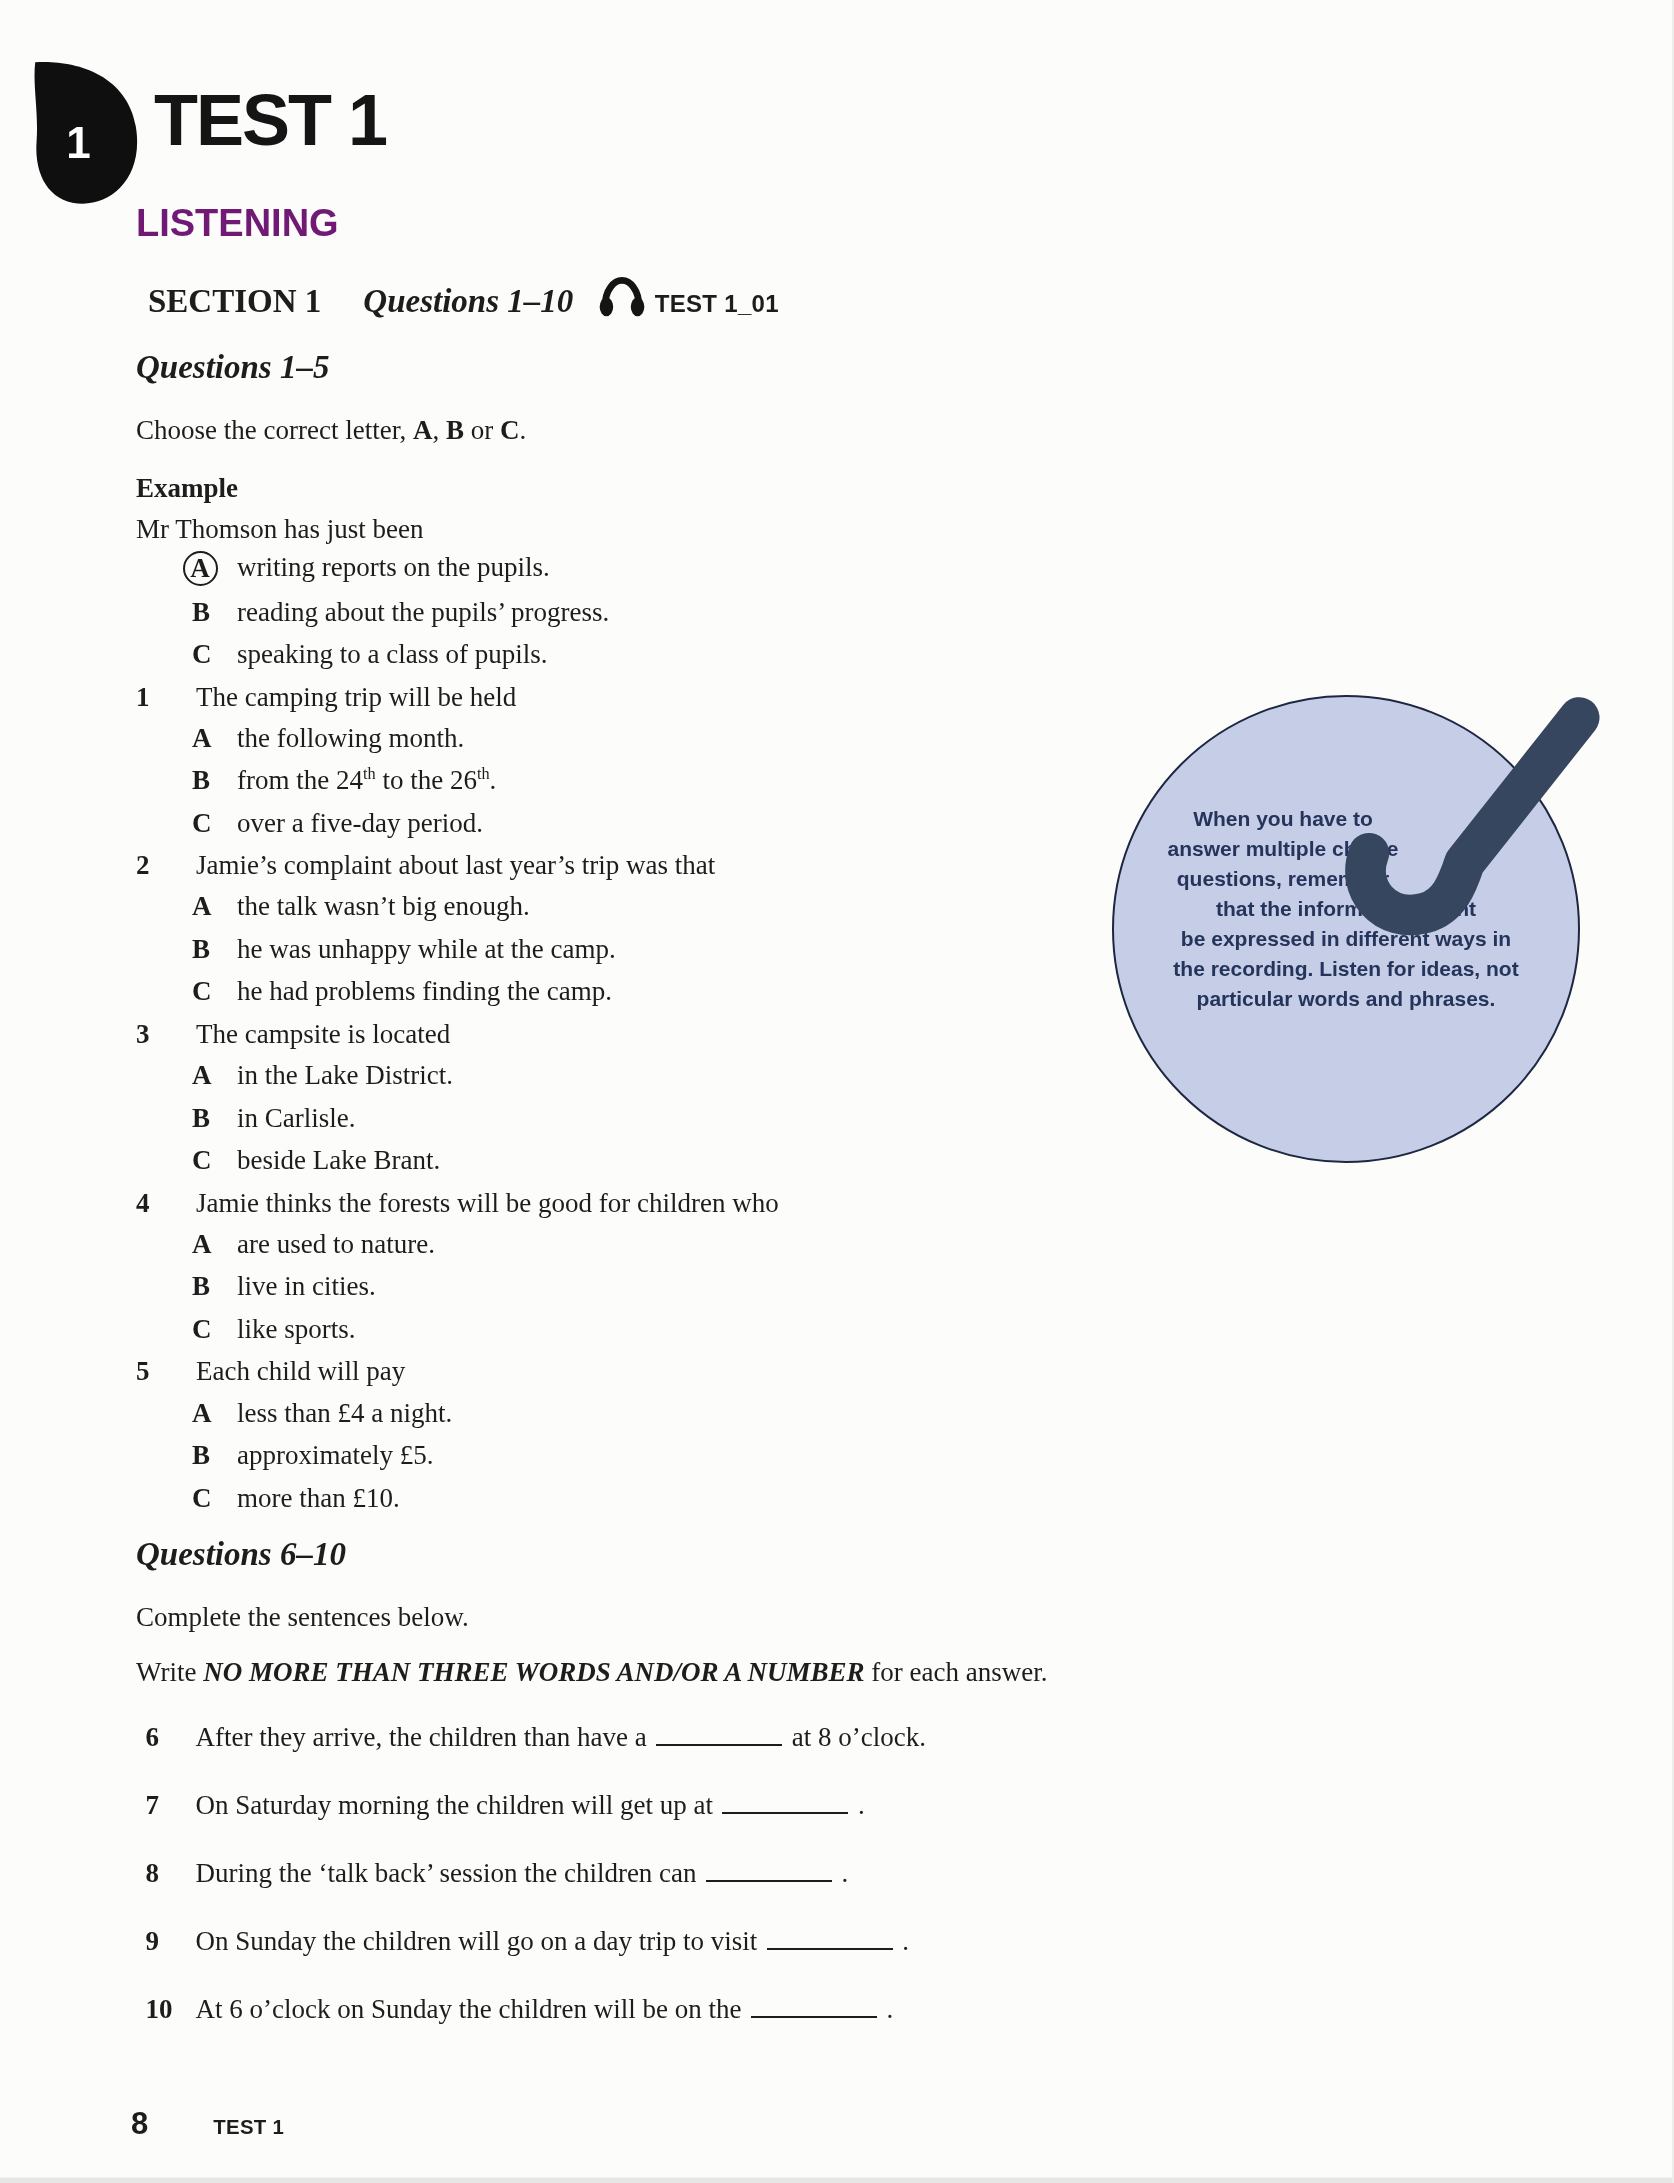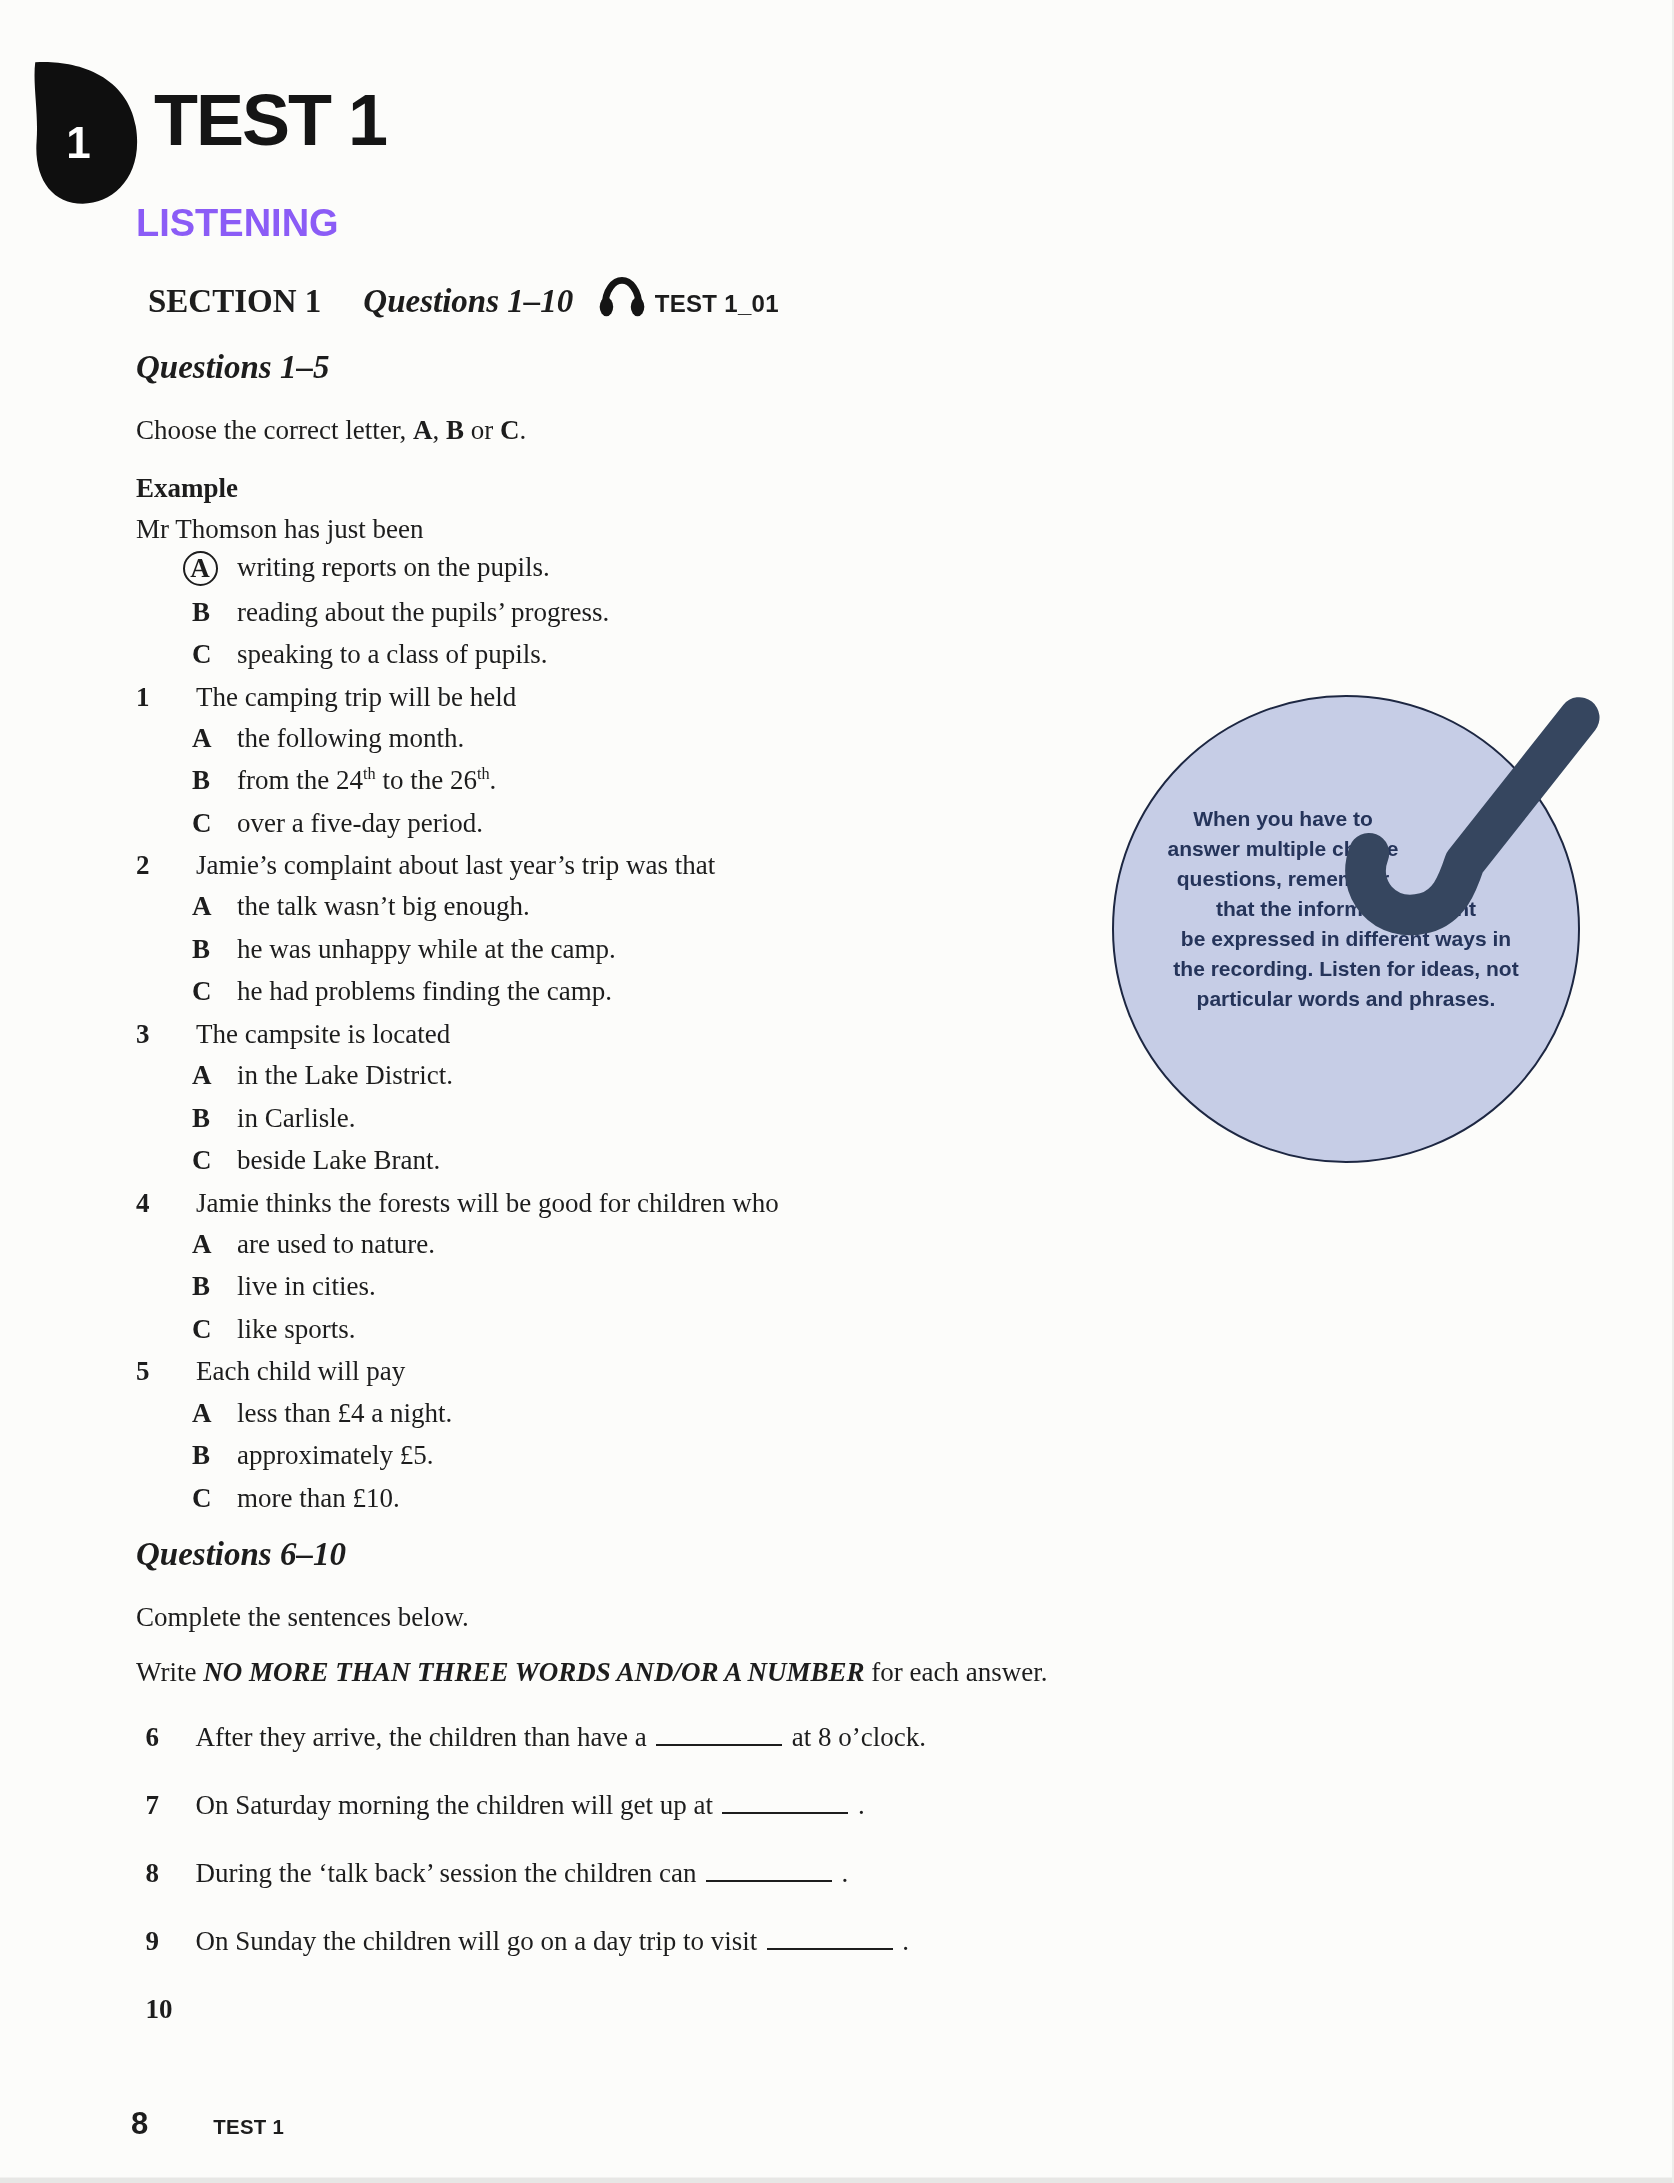--- a/index.html
+++ b/index.html
@@ -25,21 +25,21 @@
 
   
   .test-title {
     position:absolute; left:154px; top:83px;
     font-family:"Liberation Sans", sans-serif; font-weight:bold;
     font-size:72px; letter-spacing:-2px; line-height:75px; color:#151515;
   }
   .content { position:absolute; left:136px; top:204px; width:1060px; }
   .subject-heading {
     font-family:"Liberation Sans", sans-serif; font-weight:bold;
-    font-size:38px; line-height:39px; margin:0 0 27px 0; color:#8b5cf6;
+    font-size:38px; line-height:39px; margin:0 0 27px 0; color:#701a75;
   }
   .section-line { display:flex; align-items:baseline; line-height:39px; margin-bottom:24.5px; }
   .sec-label { font-weight:bold; font-size:33px;margin-left:12px; }
   .sec-range { font-weight:bold; font-style:italic; font-size:33px; margin-left:42px; }
   .audio-icon { position:relative; top:5.4px; margin:0 9.5px 0 26px; flex:none; }
   .audio-track {
     font-family:"Liberation Sans", sans-serif; font-weight:bold;
     font-size:24px; letter-spacing:0.3px;
   }
   .part-heading {
@@ -271,20 +271,21 @@
     <div class="gap-row">
       <span class="q-num">8</span>
       <span class="gap-sentence"><span>During the ‘talk back’ session the children can</span><span class="blank"></span><span>.</span></span>
     </div>
     <div class="gap-row">
       <span class="q-num">9</span>
       <span class="gap-sentence"><span>On Sunday the children will go on a day trip to visit</span><span class="blank"></span><span>.</span></span>
     </div>
     <div class="gap-row">
       <span class="q-num">10</span>
+      <span class="gap-sentence"><span>At 6 o’clock on Sunday the children will be on the</span><span class="blank"></span><span>.</span></span>
     </div>
 
   </div>
 
   <div class="tip-circle">
     <div class="tip-text">
       <div class="tip-line short">When you have to</div>
       <div class="tip-line short">answer multiple choice</div>
       <div class="tip-line short">questions, remember</div>
       <div class="tip-line">that the information might</div>

